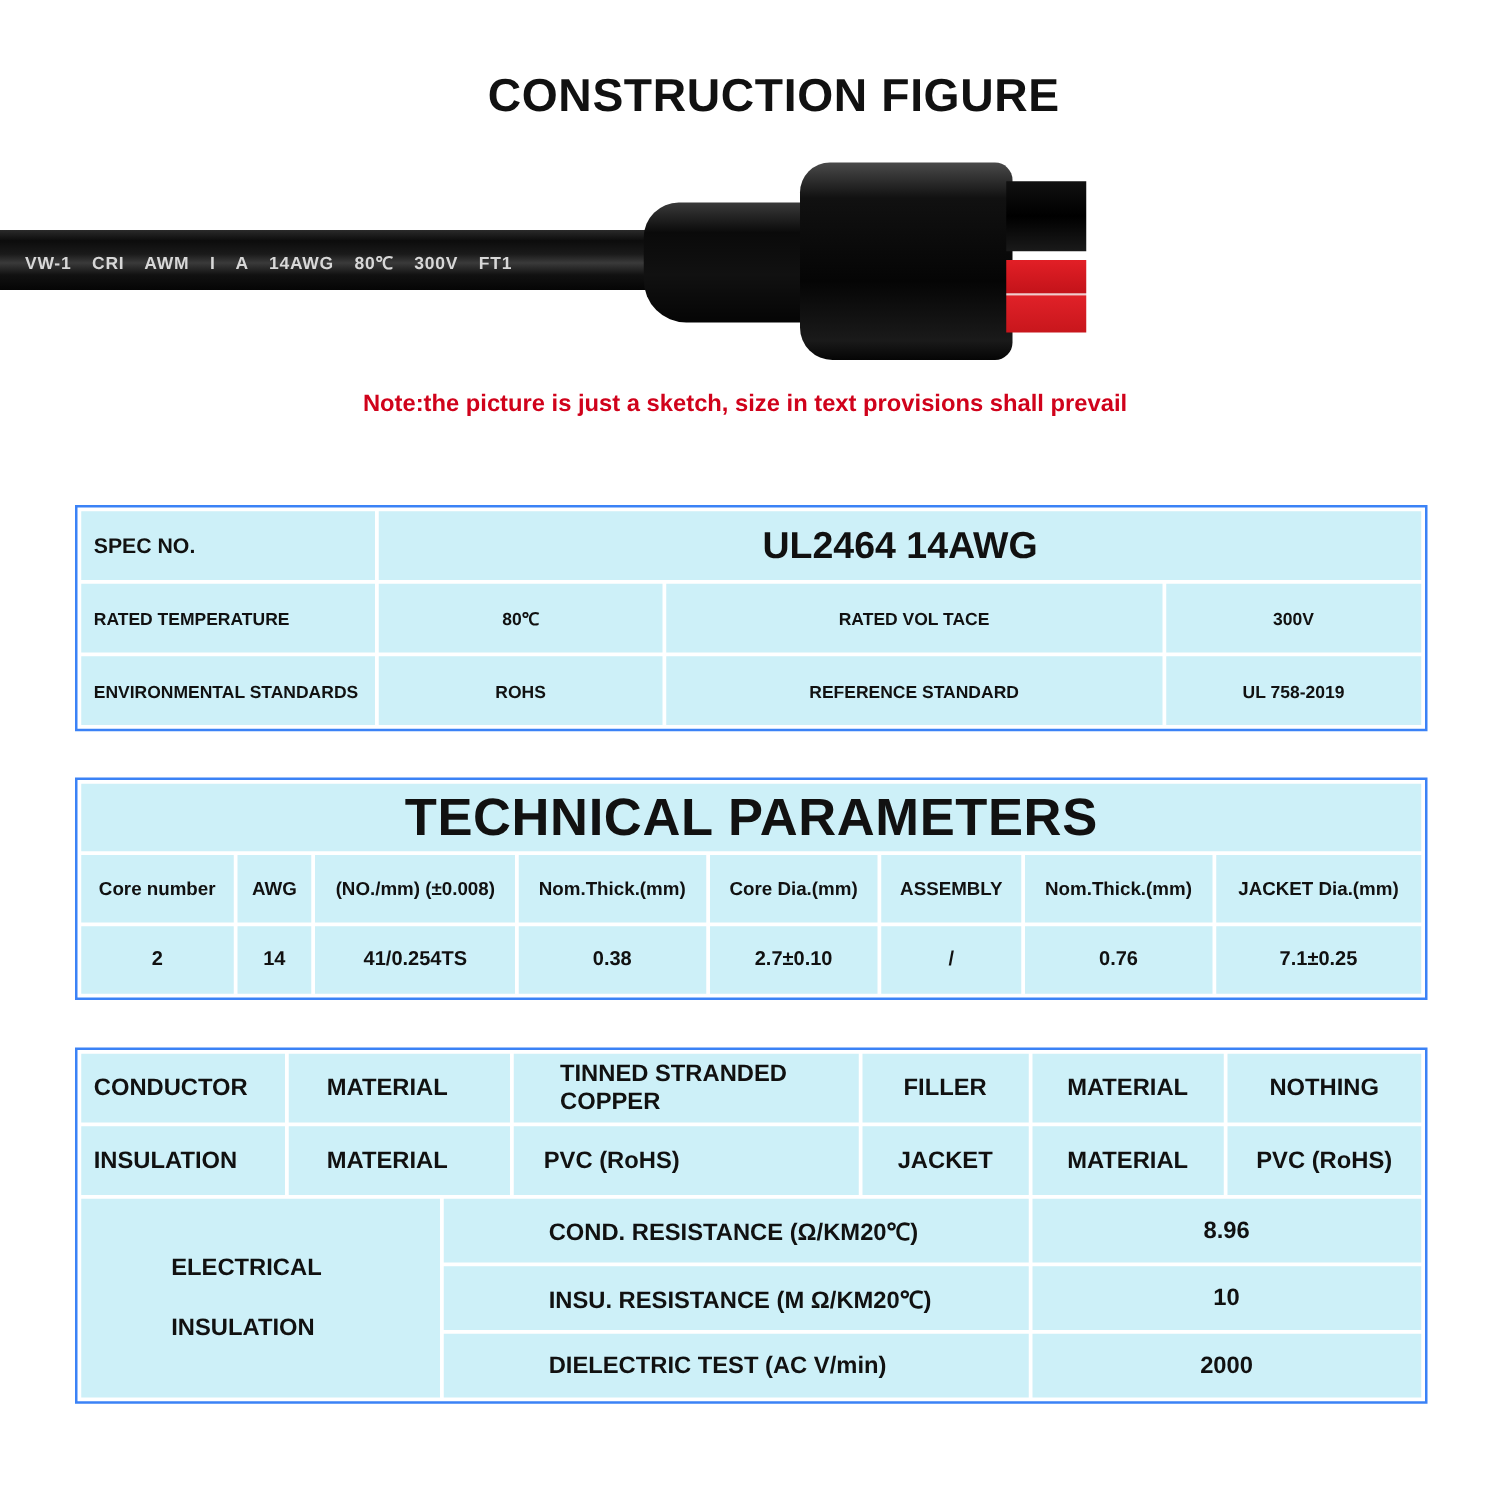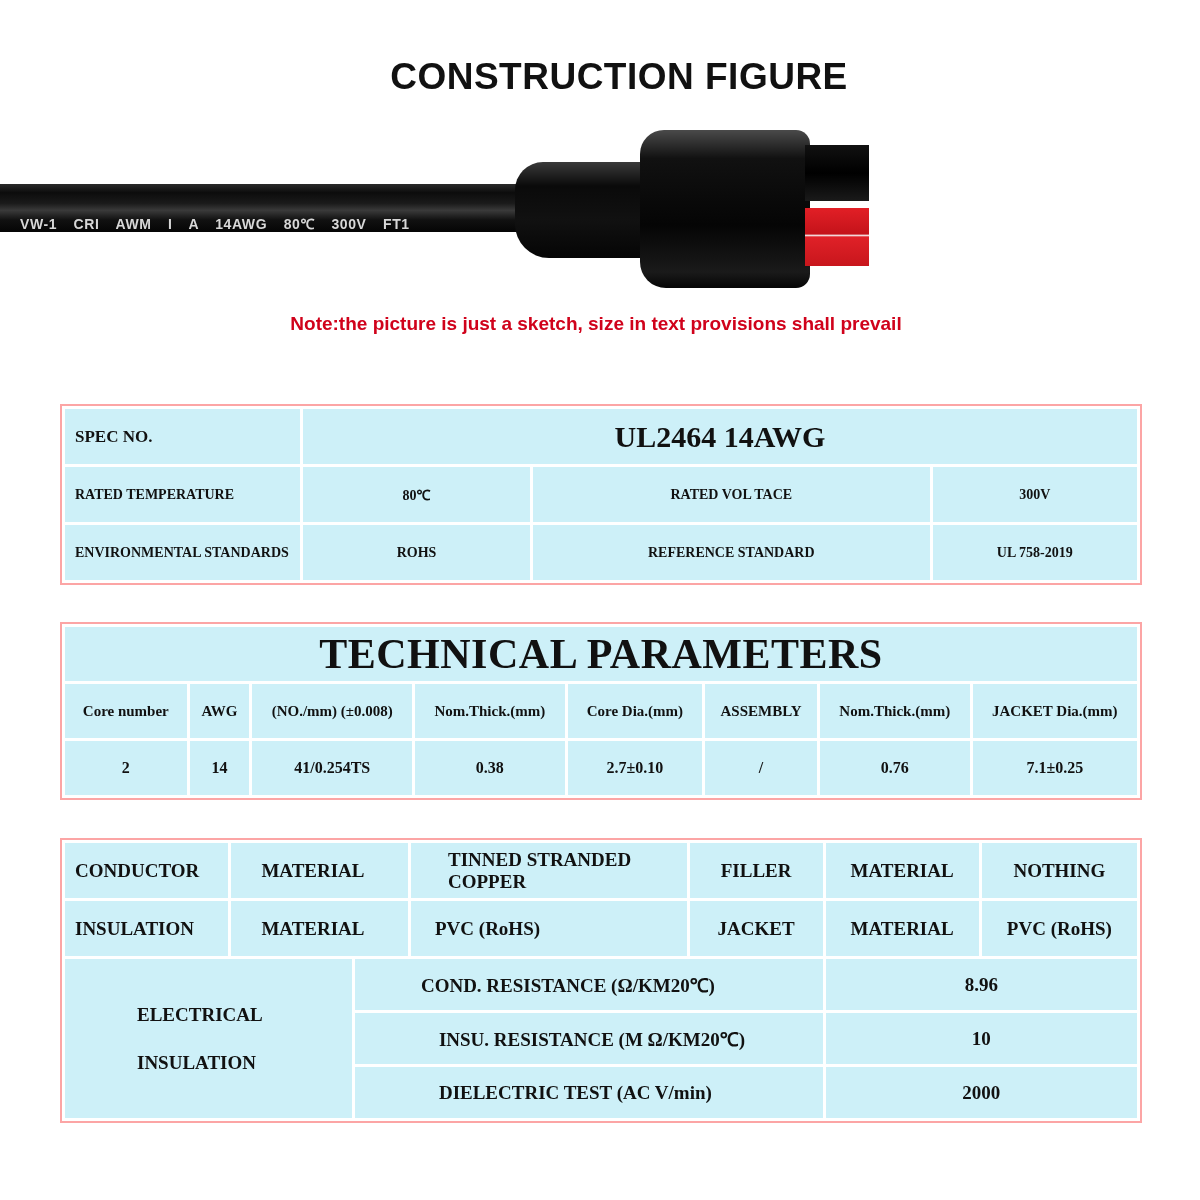--- a/index.html
+++ b/index.html
@@ -5,38 +5,38 @@
   html, body { margin: 0; padding: 0; background: #ffffff; }
   body { width: 1200px; height: 1200px; position: relative; overflow: hidden;
          font-family: "Liberation Sans", sans-serif; color: #111; }
   .title { position: absolute; top: 56px; left: 0; width: 1238px; text-align: center;
            font-size: 37px; font-weight: bold; letter-spacing: 0.5px; color: #111; }
 
   
   .cable { position: absolute; left: 0; top: 184px; width: 540px; height: 48px;
            background: linear-gradient(#2a2a2a 0%, #0c0c0c 18%, #1a1a1a 40%, #3a3a3a 55%, #111 75%, #050505 100%);
            border-radius: 0 6px 6px 0; }
-  .cable-text { position: absolute; left: 20px; top: 214px; font-size: 14px; color: #d8d8d8;
+  .cable-text { position: absolute; left: 20px; top: 200px; font-size: 14px; color: #d8d8d8;
                 word-spacing: 12px; letter-spacing: 0.6px; font-weight: bold; white-space: nowrap; }
   .boot-neck { position: absolute; left: 515px; top: 162px; width: 170px; height: 96px;
                background: linear-gradient(#3a3a3a 0%, #0a0a0a 25%, #111 60%, #050505 100%);
                border-radius: 28px 10px 10px 34px; }
   .boot-body { position: absolute; left: 640px; top: 130px; width: 170px; height: 158px;
                background: linear-gradient(#4a4a4a 0%, #111 18%, #050505 60%, #1a1a1a 90%, #050505 100%);
                border-radius: 24px 14px 14px 26px; }
   .pin-black { position: absolute; left: 805px; top: 145px; width: 64px; height: 56px;
                background: linear-gradient(#111, #000 50%, #1a1a1a); }
   .pin-red { position: absolute; left: 805px; top: 208px; width: 64px; height: 58px;
              background: linear-gradient(#e21f26 0%, #c4131a 45%, #f5f5f5 47%, #e02128 50%, #c8161c 100%); }
 
   .note { position: absolute; top: 313px; left: 0; width: 1192px; text-align: center;
           color: #d0021b; font-size: 19px; font-weight: bold; }
 
   table { position: absolute; border-collapse: separate; border-spacing: 3px;
-          background: #ffffff; border: 2px solid #fca5a5; font-family: Liberation Serif, serif; }
+          background: #ffffff; border: 2px solid #3b82f6; }
   td { background: #cdf0f8; font-weight: bold; color: #111; padding: 0 10px; }
   .c { text-align: center; }
 
   #spec { left: 60px; top: 404px; width: 1082px; }
   #spec td { height: 55px; font-size: 14px; }
   #spec .spec-no { font-size: 30px; text-align: center; }
 
   #tech { left: 60px; top: 622px; width: 1082px; }
   #tech .head { height: 54px; font-size: 42px; text-align: center; letter-spacing: 0.5px; }
   #tech .colh td { height: 54px; font-size: 15px; text-align: center; padding: 0 4px; }
@@ -153,21 +153,21 @@
     <td style="padding-left:24px">PVC (RoHS)</td>
     <td class="c">JACKET</td>
     <td class="c">MATERIAL</td>
     <td class="c">PVC (RoHS)</td>
   </tr>
   <tr class="r3">
     <td colspan="2" rowspan="3" style="padding-left:72px;line-height:48px;vertical-align:middle">
       <span>ELECTRICAL</span><br>
       <span>INSULATION</span>
     </td>
-    <td colspan="3" style="padding-left:66px">COND. RESISTANCE (Ω/KM20℃)</td>
+    <td colspan="3" style="padding-left:84px">COND. RESISTANCE (Ω/KM20℃)</td>
     <td colspan="2" class="c">8.96</td>
   </tr>
   <tr class="r4">
     <td colspan="3" style="padding-left:84px">INSU. RESISTANCE (M Ω/KM20℃)</td>
     <td colspan="2" class="c">10</td>
   </tr>
   <tr class="r5">
     <td colspan="3" style="padding-left:84px">DIELECTRIC TEST (AC V/min)</td>
     <td colspan="2" class="c">2000</td>
   </tr>

